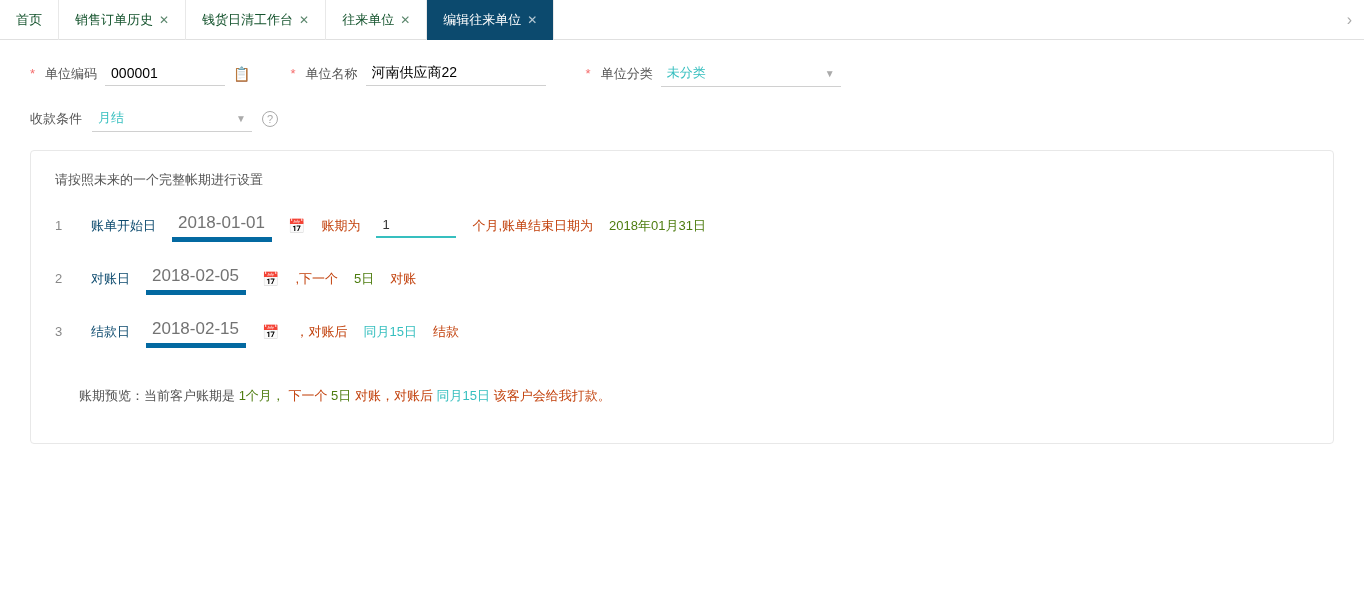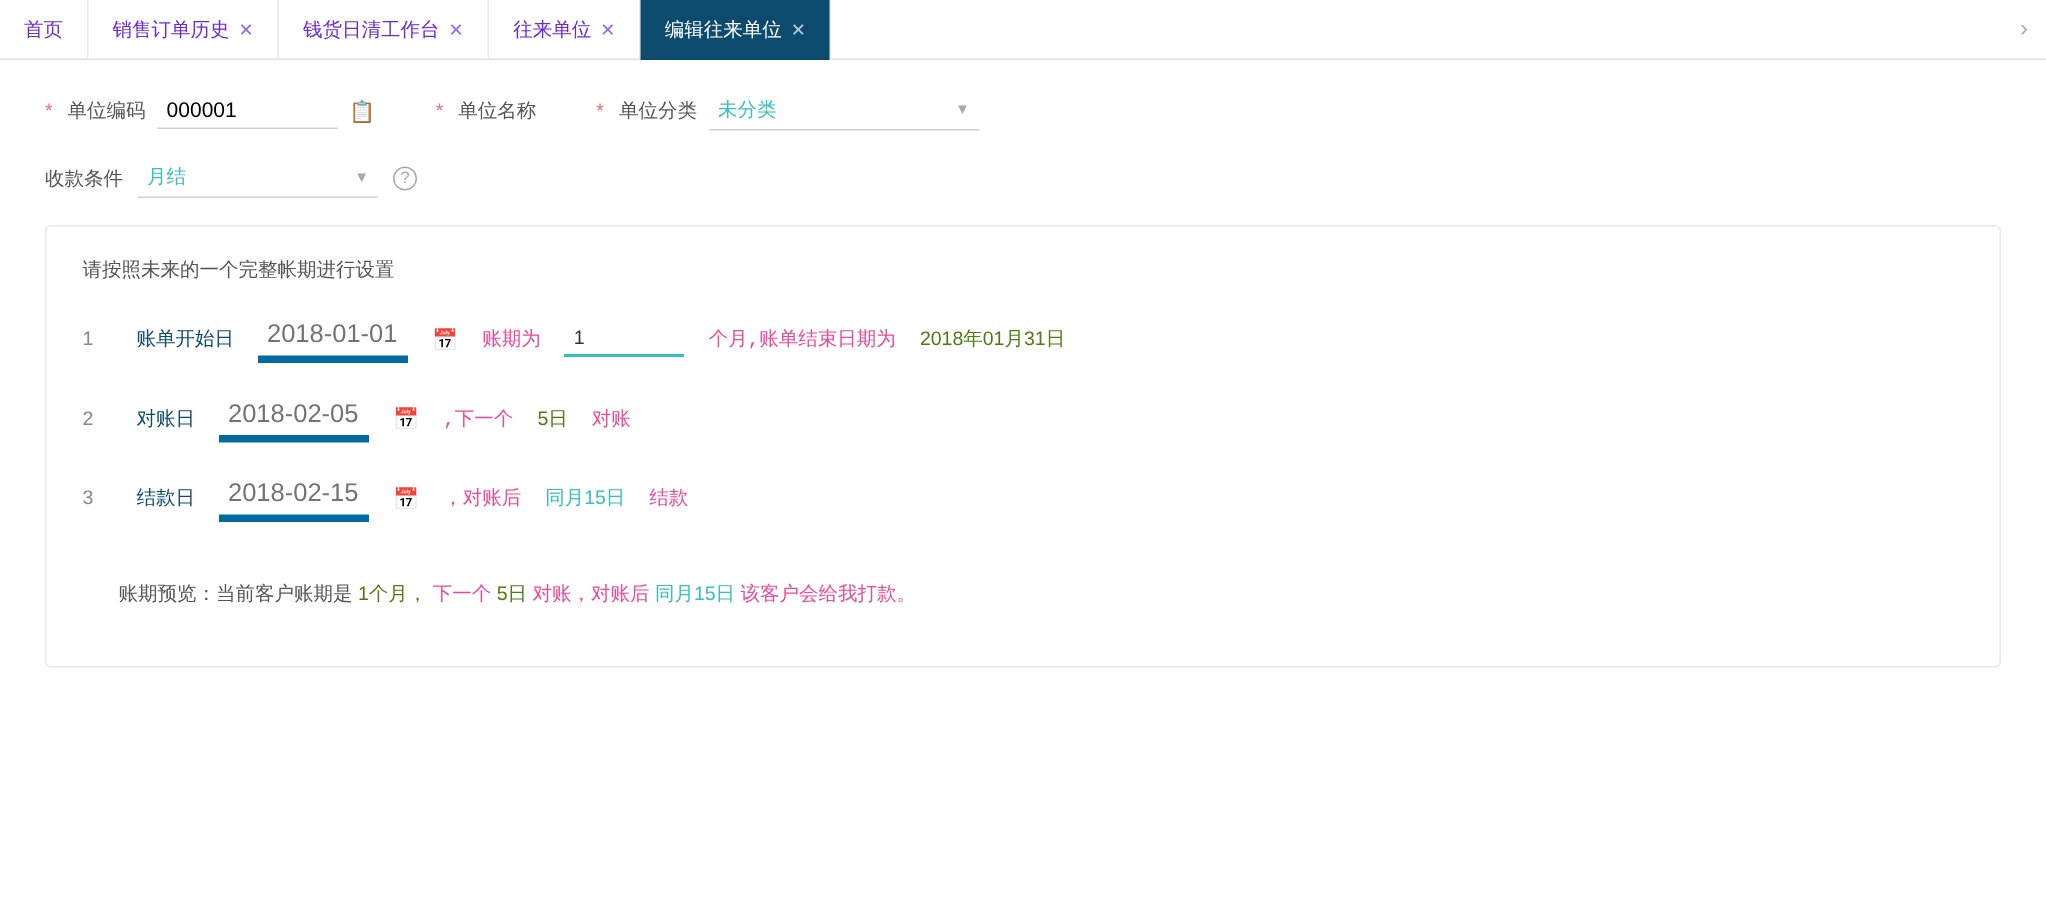--- a/index.html
+++ b/index.html
@@ -14,21 +14,21 @@
       padding: 0;
       height: 40px;
     }
     .tab {
       display: flex;
       align-items: center;
       padding: 0 16px;
       height: 40px;
       cursor: pointer;
       font-size: 13px;
-      color: #6d28d9;
+      color: #14532d;
       border-right: 1px solid #e8e8e8;
       white-space: nowrap;
       gap: 6px;
     }
     .tab.active {
       background: #0c4a6e;
       color: #fff;
       justify-content: center;
     }
     .tab .close-icon {
@@ -201,21 +201,21 @@
       border-bottom: 2px solid #36bfbf;
       padding: 4px 6px;
       font-size: 13px;
       color: #333;
       background: transparent;
       outline: none;
       width: 80px;
     }
     .highlight-orange { color: #4d7c0f; font-weight: 500; }
     .highlight-teal { color: #36bfbf; font-weight: 500; }
-    .text-normal { color: #ec4899; font-family: Liberation Mono, monospace; }
+    .text-normal { color: #c2410c; }
 
     
     .preview-section {
       padding: 16px 24px;
       font-size: 13px;
       color: #555;
       line-height: 1.8;
     }
     .preview-label { font-weight: normal; }
   </style>
@@ -251,20 +251,21 @@
   <div class="fields-row">
     <div class="form-field">
       <span class="required-star">*</span>
       <span class="form-field-label">单位编码</span>
       <input class="input-box" type="text" style="width: 100px;" value="000001">
       <span class="calendar-icon">📋</span>
     </div>
     <div class="form-field">
       <span class="required-star">*</span>
       <span class="form-field-label">单位名称</span>
+      <input class="input-box" type="text" style="width: 180px;" value="河南供应商22">
     </div>
     <div class="form-field">
       <span class="required-star">*</span>
       <span class="form-field-label">单位分类</span>
       <div class="dropdown-box" style="min-width:180px;">
         <span class="dropdown-text">未分类</span>
         <span class="dropdown-arrow">▼</span>
       </div>
     </div>
   </div>

